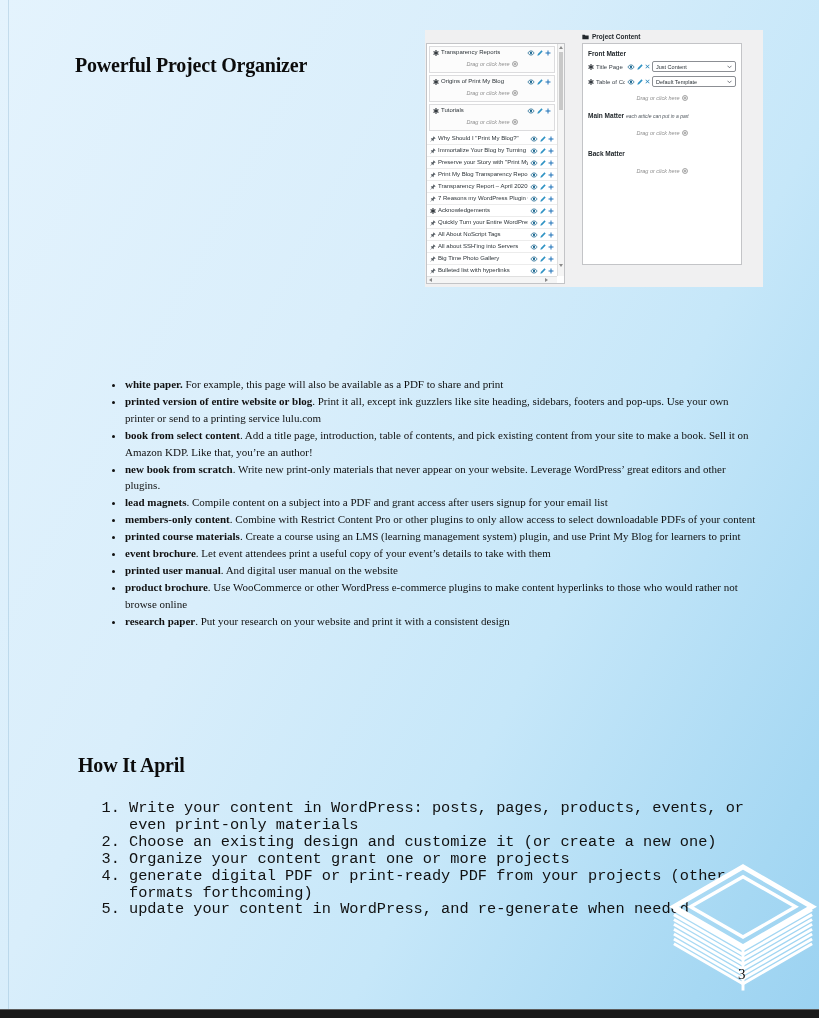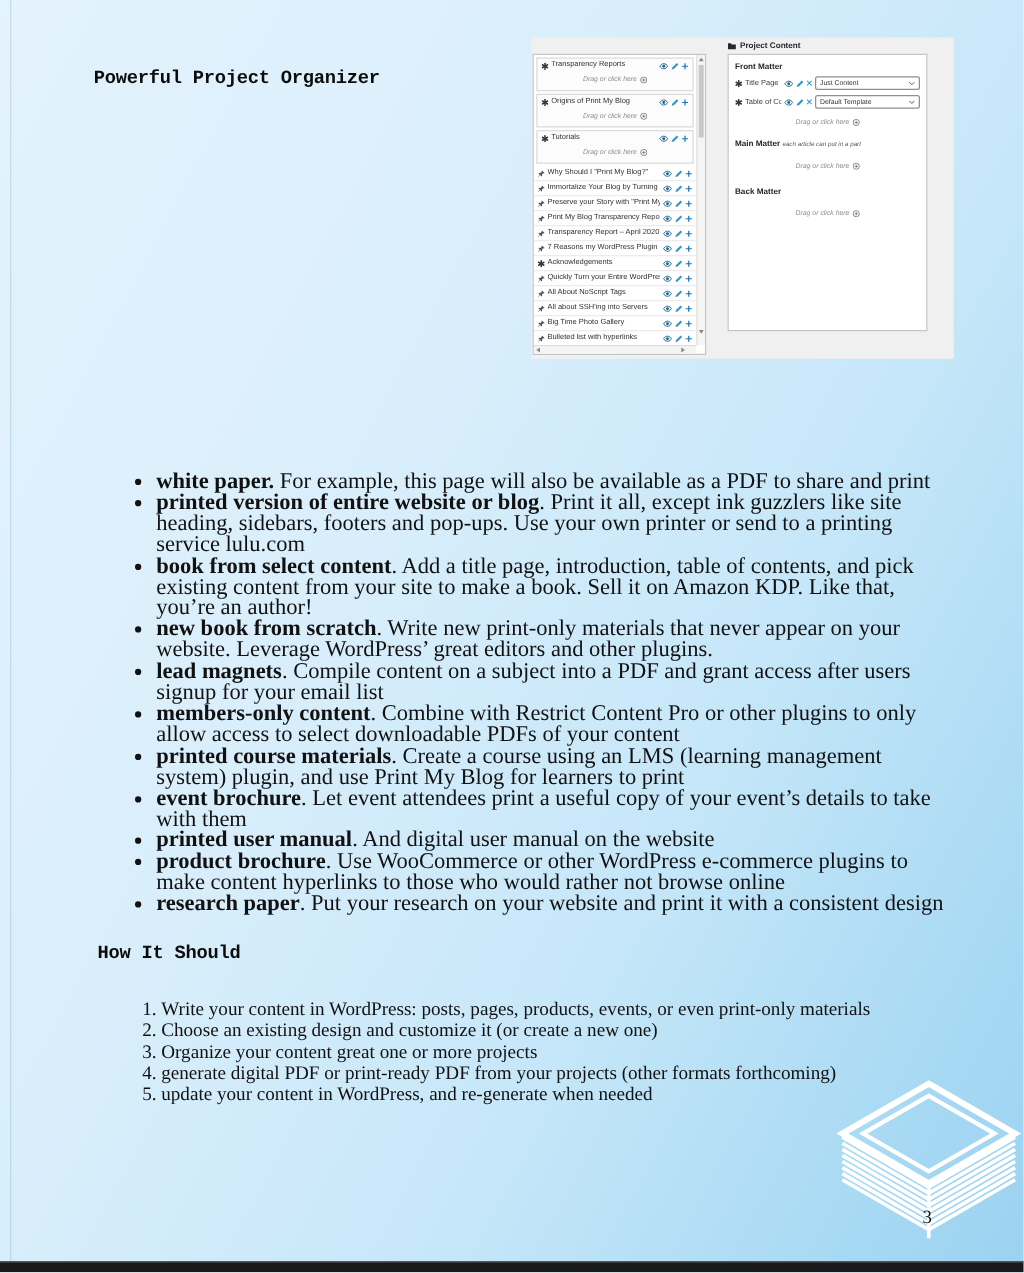--- a/index.html
+++ b/index.html
@@ -10,36 +10,36 @@
     color:#111;
   }
   .page {
     position:relative; width:819px; height:1018px; overflow:hidden;
     background:linear-gradient(118deg,#e4f3fd 0%,#d9eefb 38%,#c6e7f9 65%,#a6d8f3 90%,#9bd2f1 100%);
   }
   .edge-line { position:absolute; left:8px; top:0; bottom:0; width:1px; background:rgba(110,160,195,.28); }
 
   .section-heading {
     position:absolute; margin:0;
-    font-family:Liberation Mono, monospace;
-    font-weight:700; font-size:15px; color:#0c0c0c; letter-spacing:-.2px;
+    font-family:Liberation Serif, serif;
+    font-weight:700; font-size:20px; color:#0c0c0c; letter-spacing:-.2px;
   }
   #h-organizer { left:75px; top:54px; }
   #h-examples { left:78px; top:330px; }
   #h-how      { left:78px; top:754px; }
 
   .lede { position:absolute; left:70px; top:96px; width:352px; font-size:15.8px; line-height:18.2px; margin:0; }
 
-  .examples-list { position:absolute; left:104px; top:376px; width:655px; margin:0; padding-left:21px; font-size:18px; line-height:16.9px; }
+  .examples-list { position:absolute; left:104px; top:376px; width:655px; margin:0; padding-left:21px; font-size:11px; line-height:16.9px; }
   .examples-list li { margin:0; }
   .examples-list b { font-weight:700; }
 
   .basically { position:absolute; left:70px; top:702px; width:694px; margin:0; font-size:15.4px; line-height:17.8px; }
 
-  .steps { position:absolute; left:104px; top:800px; width:680px; margin:0; padding-left:25px; font-size:15.3px; line-height:16.9px; }
+  .steps { position:absolute; left:104px; top:800px; width:680px; margin:0; padding-left:25px; font-size:15.3px; line-height:16.9px;font-family:Liberation Mono, monospace; }
   .steps li { margin:0; }
 
   
   .app {
     position:absolute; left:425px; top:30px; width:338px; height:257px;
     background:#f0f0f1; font-family:"Liberation Sans","DejaVu Sans",sans-serif; color:#3c434a;
   }
   .app-header { position:absolute; left:157px; top:3px; display:flex; align-items:center; gap:3px;
     font-size:6.5px; font-weight:700; color:#23282d; }
   .app-header .ic { width:7px; height:6px; }
@@ -531,25 +531,25 @@
     <li><b>new book from scratch</b><span>. Write new print-only materials that never appear on your website. Leverage WordPress’ great editors and other plugins.</span></li>
     <li><b>lead magnets</b><span>. Compile content on a subject into a PDF and grant access after users signup for your email list</span></li>
     <li><b>members-only content</b><span>. Combine with Restrict Content Pro or other plugins to only allow access to select downloadable PDFs of your content</span></li>
     <li><b>printed course materials</b><span>. Create a course using an LMS (learning management system) plugin, and use Print My Blog for learners to print</span></li>
     <li><b>event brochure</b><span>. Let event attendees print a useful copy of your event’s details to take with them</span></li>
     <li><b>printed user manual</b><span>. And digital user manual on the website</span></li>
     <li><b>product brochure</b><span>. Use WooCommerce or other WordPress e-commerce plugins to make content hyperlinks to those who would rather not browse online</span></li>
     <li><b>research paper</b><span>. Put your research on your website and print it with a consistent design</span></li>
   </ul>
 
-  <h2 class="section-heading" id="h-how">How It Should</h2>
+  <h2 class="section-heading" id="h-how">How It April</h2>
   <ol class="steps">
     <li>Write your content in WordPress: posts, pages, products, events, or even print-only materials</li>
     <li>Choose an existing design and customize it (or create a new one)</li>
-    <li>Organize your content great one or more projects</li>
+    <li>Organize your content grant one or more projects</li>
     <li>generate digital PDF or print-ready PDF from your projects (other formats forthcoming)</li>
     <li>update your content in WordPress, and re-generate when needed</li>
   </ol>
 
   <svg class="pmb-logo" viewBox="0 0 150 150">
     <g stroke="#ffffff" fill="none">
       <path d="M75 3 L146 44 L75 85 L4 44 Z" stroke-width="5"></path>
       <path d="M75 13 L129 44 L75 75 L21 44 Z" stroke-width="3.5"></path>
       <path d="M75 85 L75 130" stroke-width="3"></path>
       <path d="M4 47 L75 88 L146 47" stroke-width="3"></path>

